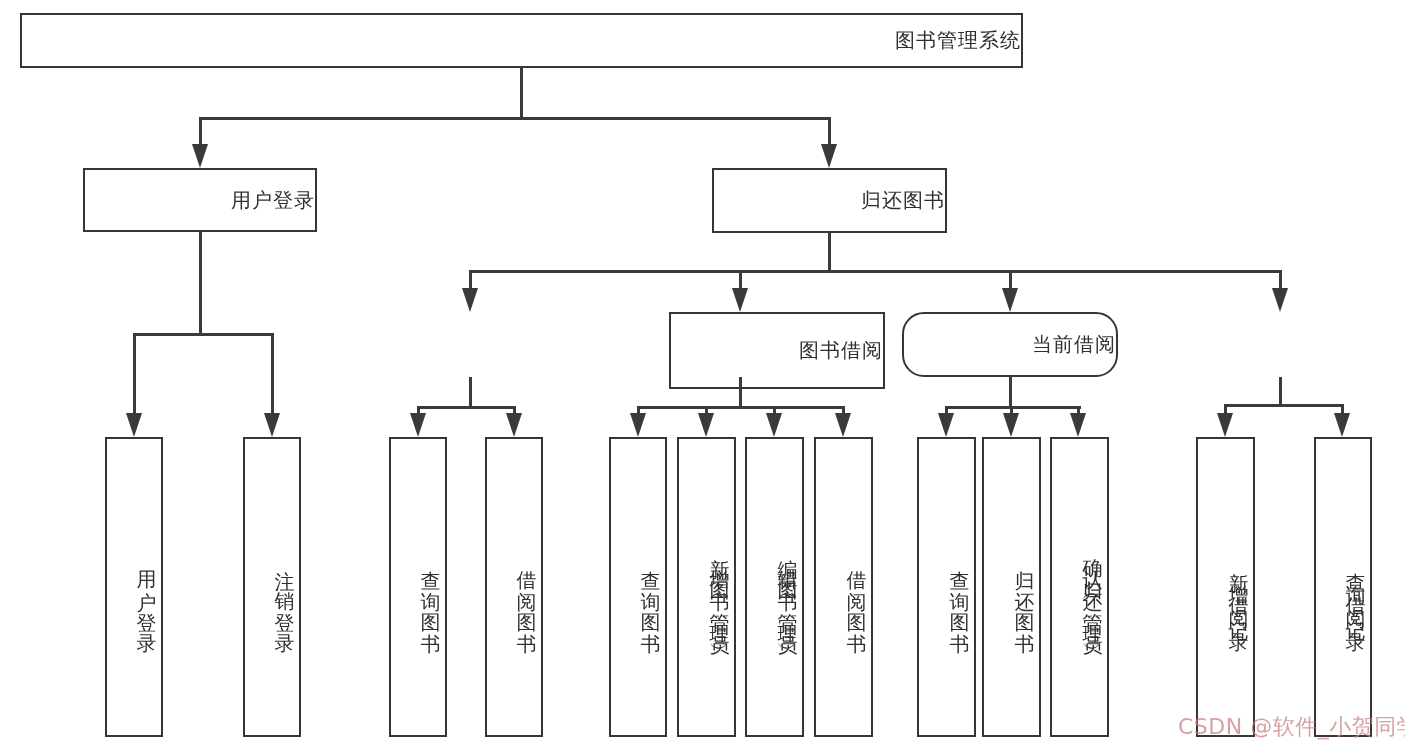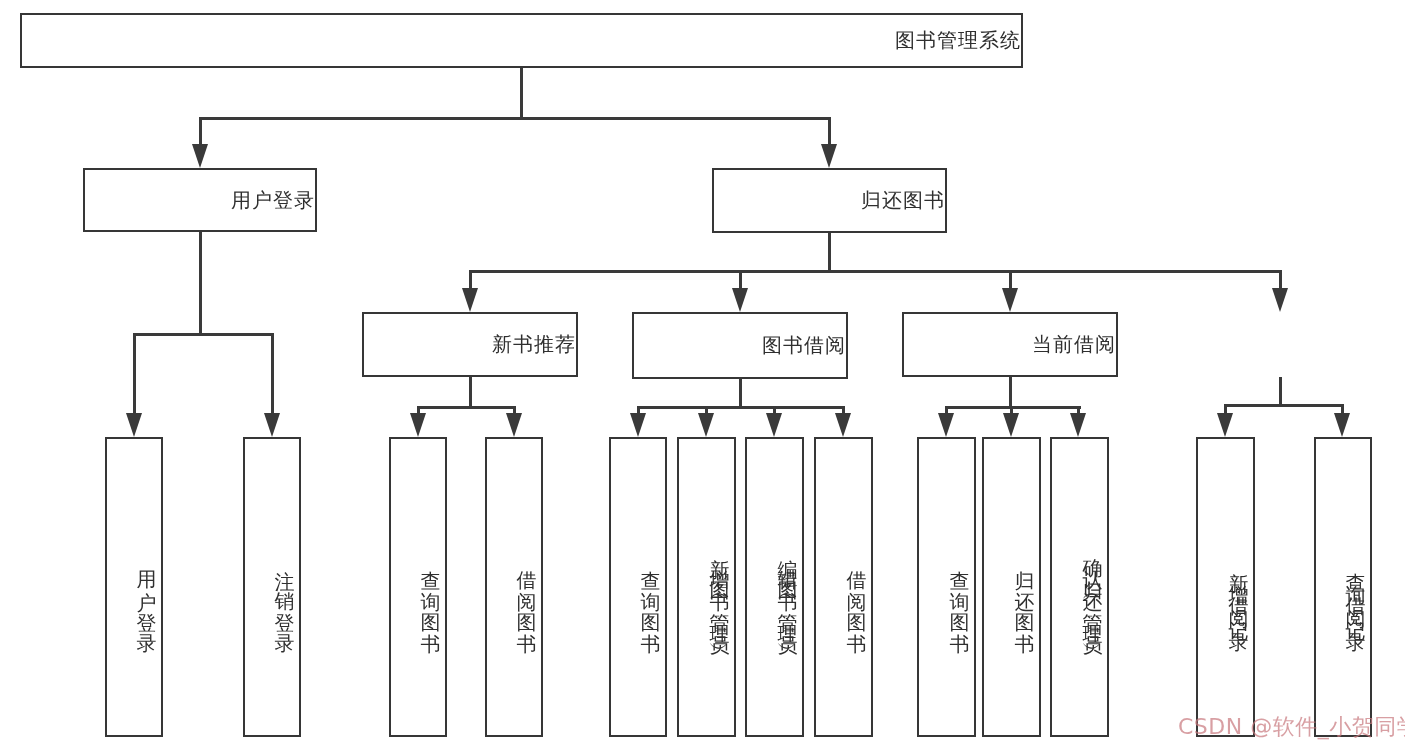--- a/index.html
+++ b/index.html
@@ -70,27 +70,24 @@
   <div class="hline" style="left:469px; top:270px; width:812px;"></div>
   <div class="vline" style="left:469px; top:270px; height:22px;"></div>
   <div class="arrow" style="left:462px; top:288px;"></div>
   <div class="vline" style="left:739px; top:270px; height:22px;"></div>
   <div class="arrow" style="left:732px; top:288px;"></div>
   <div class="vline" style="left:1009px; top:270px; height:22px;"></div>
   <div class="arrow" style="left:1002px; top:288px;"></div>
   <div class="vline" style="left:1279px; top:270px; height:22px;"></div>
   <div class="arrow" style="left:1272px; top:288px;"></div>
 
-  <div class="box" style="left:362px; top:312px; width:216px; height:65px;">
-    <span>新书推荐</span>
-  </div>
-  <div class="box" style="left:632px; top:312px; width:216px; height:67px;">
+  <div class="box" style="left:669px; top:312px; width:216px; height:77px;">
     <span>图书借阅</span>
   </div>
-  <div class="box" style="left:902px; top:312px; width:216px; height:65px;">
+  <div class="box" style="left:902px; top:312px; width:216px; height:65px;border-radius:22px;">
     <span>当前借阅</span>
   </div>
 
   <div class="vline" style="left:469px; top:377px; height:32px;"></div>
   <div class="hline" style="left:417px; top:406px; width:98px;"></div>
   <div class="vline" style="left:417px; top:406px; height:12px;"></div>
   <div class="arrow" style="left:410px; top:413px;"></div>
   <div class="vline" style="left:513px; top:406px; height:12px;"></div>
   <div class="arrow" style="left:506px; top:413px;"></div>
 

